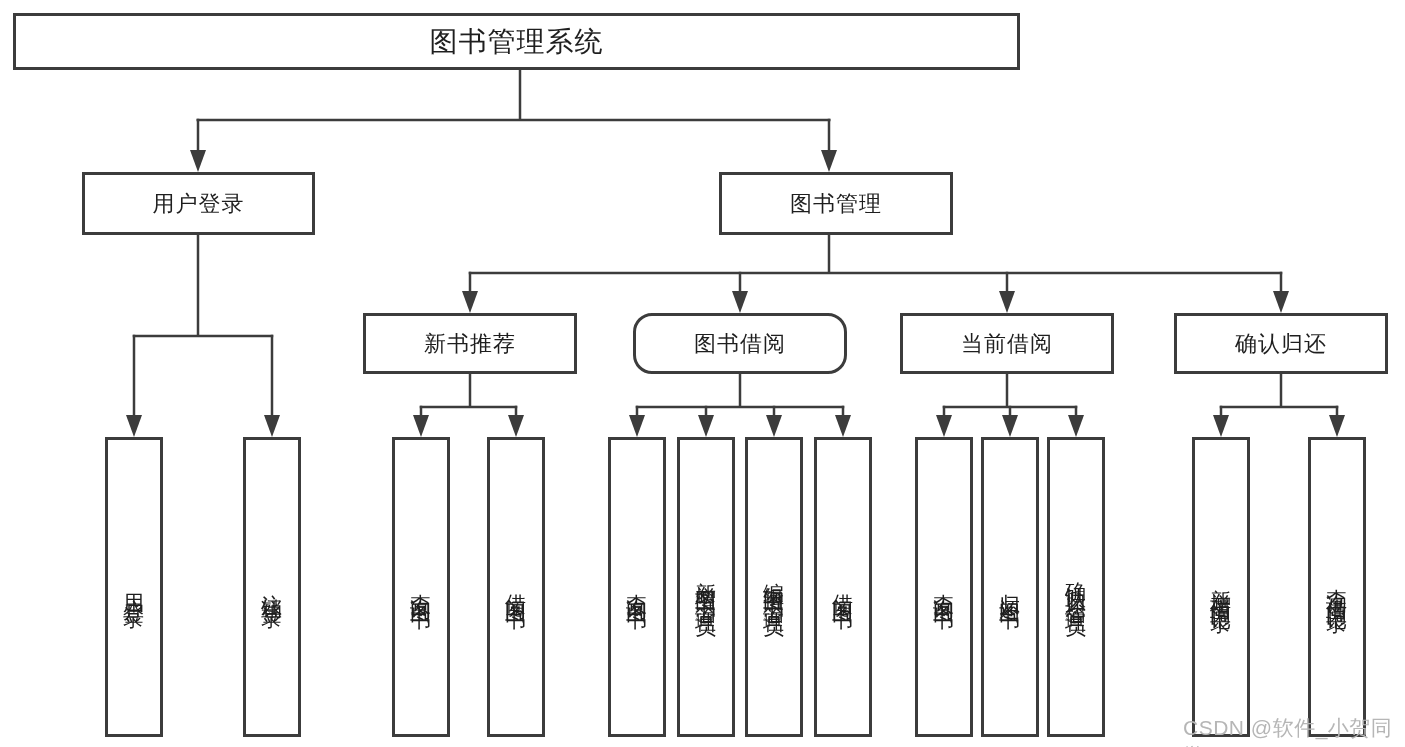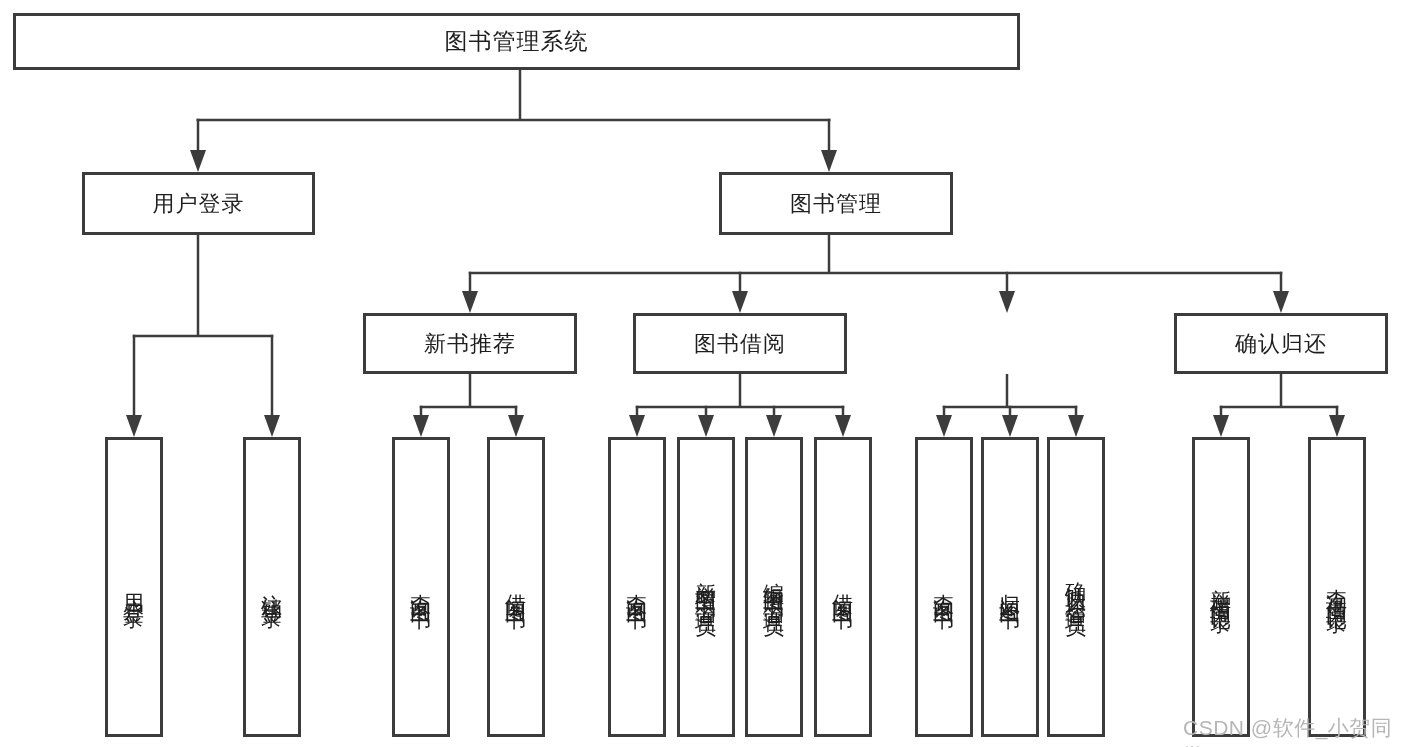--- a/index.html
+++ b/index.html
@@ -11,21 +11,21 @@
   #connectors { position:absolute; left:0; top:0; width:1405px; height:747px; }
   #connectors line { stroke:var(--line,#3c3c3c); stroke-width:2.5; }
   #connectors polygon { fill:var(--line,#3c3c3c); }
   .node {
     position:absolute; box-sizing:border-box; background:#fff;
     border:3px solid var(--line,#3c3c3c);
     display:flex; align-items:center; justify-content:center;
     color:var(--text,#1e1e1e); font-size:22px; letter-spacing:1px;
     white-space:nowrap;
   }
-  .node.root { font-size:23px; }
+  .node.root { font-size:28px; }
   .vnode {
     position:absolute; box-sizing:border-box; background:#fff;
     border:3px solid var(--line,#3c3c3c);
     display:flex; align-items:center; justify-content:center;
     color:var(--text,#1e1e1e);
   }
   .vnode span {
     writing-mode:vertical-rl; text-orientation:mixed;
     font-size:21px; line-height:1; letter-spacing:5px;
     color:var(--text,#1e1e1e);
@@ -102,21 +102,22 @@
     <polygon points="1213,415 1229,415 1221,437"></polygon>
     <polygon points="1329,415 1345,415 1337,437"></polygon>
   </svg>
 
   <div class="node root" style="left:13px;top:13px;width:1007px;height:57px;">图书管理系统</div>
 
   <div class="node" style="left:82px;top:172px;width:233px;height:63px;">用户登录</div>
   <div class="node" style="left:712px;top:172px;width:234px;height:63px;margin-left:7px;">图书管理</div>
 
   <div class="node" style="left:363px;top:313px;width:214px;height:61px;">新书推荐</div>
-  <div class="node" style="left:633px;top:313px;width:214px;height:61px;">图书借阅</div>
+  <div class="node" style="left:633px;top:313px;width:214px;height:61px;border-radius:19px;">图书借阅</div>
+  <div class="node" style="left:900px;top:313px;width:214px;height:61px;">当前借阅</div>
   <div class="node" style="left:1174px;top:313px;width:214px;height:61px;">确认归还</div>
 
   <div class="vnode" style="left:105px;top:437px;width:58px;height:300px;">
     <span>用户登录</span>
     </div>
   <div class="vnode" style="left:243px;top:437px;width:58px;height:300px;">
     <span>注销登录</span>
     </div>
 
   <div class="vnode" style="left:392px;top:437px;width:58px;height:300px;">

